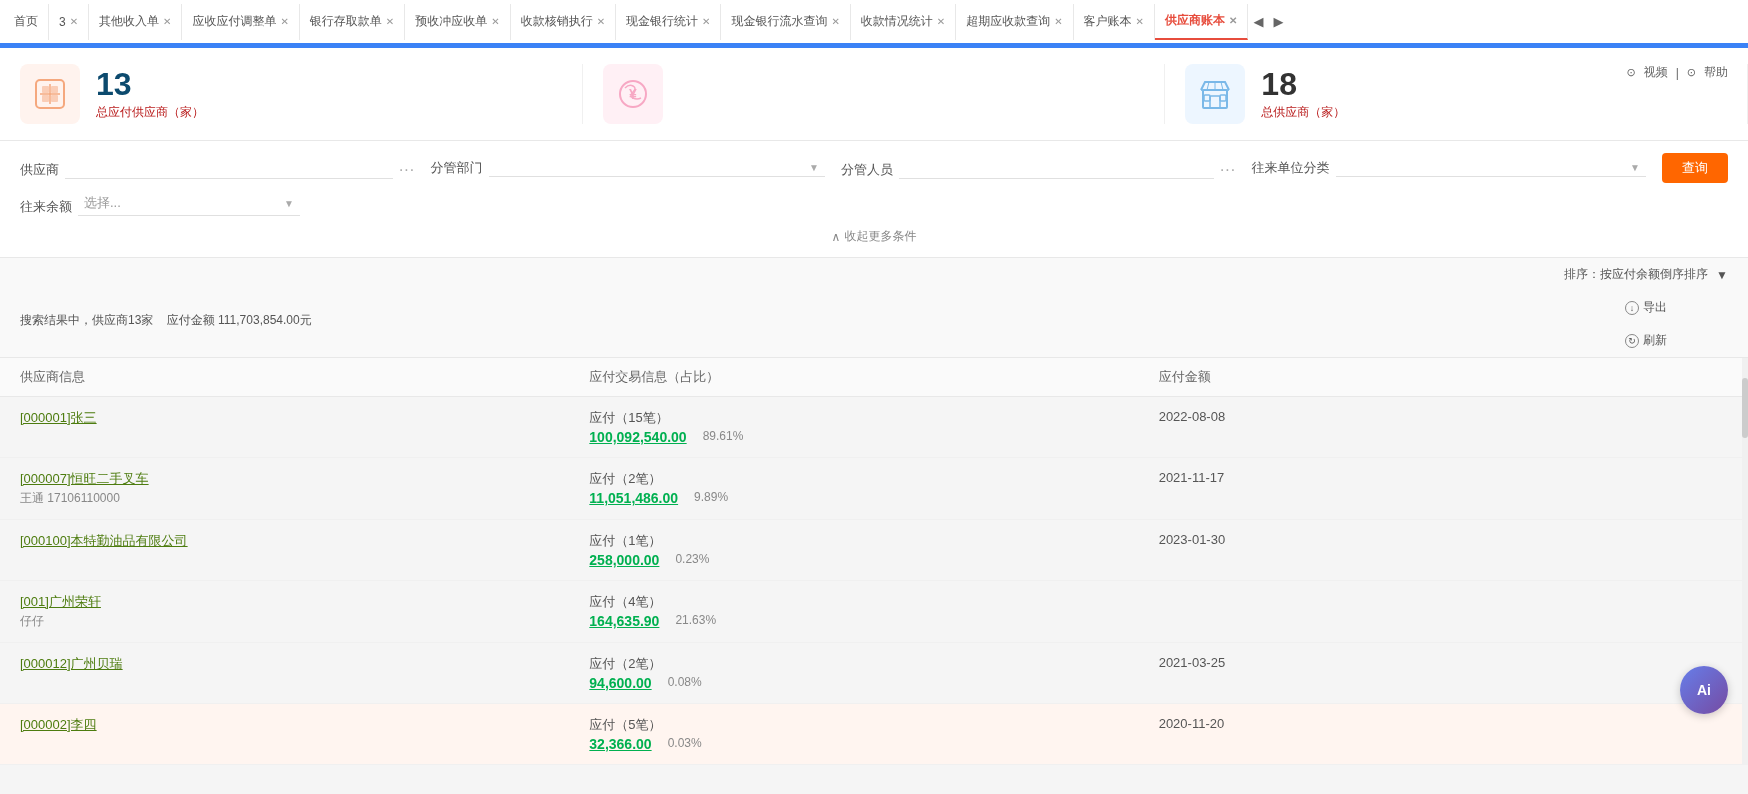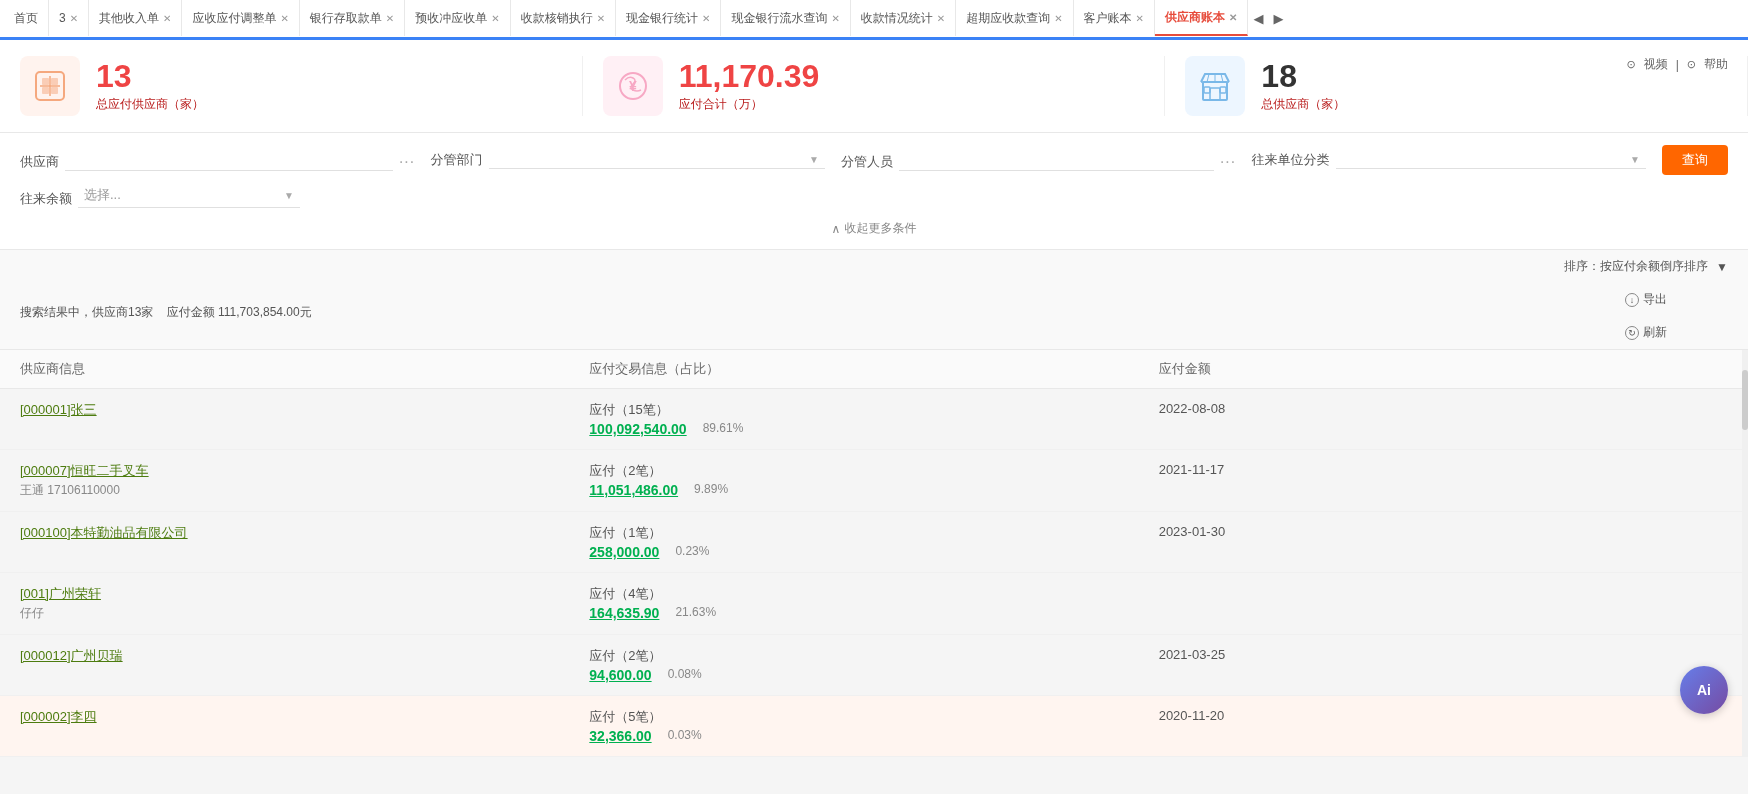--- a/index.html
+++ b/index.html
@@ -1,24 +1,24 @@
 <!DOCTYPE html>
 <html><head>
   <meta charset="utf-8">
   <style>
     * { box-sizing: border-box; margin: 0; padding: 0; }
     body { font-family: 'Microsoft YaHei', Arial, sans-serif; font-size: 13px; background: #f5f5f5; color: #333; }
 
     
     .top-nav {
       display: flex;
-      align-items: flex-start;
+      align-items: center;
       background: #fff;
-      border-bottom: 3px solid #3b82f6;
-      height: 40px;
+      border-bottom: 5px solid #3b82f6;
+      height: 48px;
       padding: 0 4px;
       overflow: hidden;
     }
     .nav-tab {
       display: flex;
       align-items: center;
       padding: 0 10px;
       height: 36px;
       white-space: nowrap;
       cursor: pointer;
@@ -66,21 +66,21 @@
       margin-right: 16px;
       font-size: 28px;
       flex-shrink: 0;
     }
     .summary-icon.orange { background: #fff3ee; color: #f5a87e; }
     .summary-icon.pink { background: #fff0f5; color: #f7a8c4; }
     .summary-icon.blue { background: #edf6ff; color: #7ab8e8; }
     .summary-text .number {
       font-size: 32px;
       font-weight: bold;
-      color: #ef4444;
+      color: #0c4a6e;
       line-height: 1.1;
     }
     .summary-text .label {
       font-size: 12px;
       color: #b91c1c;
       margin-top: 2px;
     }
     .top-right-links {
       position: absolute;
       right: 20px;
@@ -374,24 +374,20 @@
     </div>
   </div>
 
   <div class="summary-card">
     <div class="summary-icon pink">
       <svg width="36" height="36" viewBox="0 0 36 36">
         <circle cx="18" cy="18" r="13" fill="none" stroke="#f7a8c4" stroke-width="2"></circle>
         <text x="18" y="23" text-anchor="middle" font-size="14" fill="#f7a8c4" font-weight="bold">¥</text>
         <path d="M10 12 Q14 8 18 10 Q22 12 18 16 Q14 20 18 22 Q22 24 26 22" fill="none" stroke="#f7a8c4" stroke-width="1.5"></path>
       </svg>
-    </div>
-    <div class="summary-text">
-      <div class="number">11,170.39</div>
-      <div class="label">应付合计（万）</div>
     </div>
   </div>
 
   <div class="summary-card">
     <div class="summary-icon blue">
       <svg width="36" height="36" viewBox="0 0 36 36">
         <rect x="6" y="14" width="24" height="18" rx="1" fill="none" stroke="#7ab8e8" stroke-width="2"></rect>
         <path d="M4 14 L8 6 L28 6 L32 14" fill="none" stroke="#7ab8e8" stroke-width="2"></path>
         <path d="M4 14 L32 14" stroke="#7ab8e8" stroke-width="1.5"></path>
         <rect x="13" y="20" width="10" height="12" rx="1" fill="none" stroke="#7ab8e8" stroke-width="1.5"></rect>

